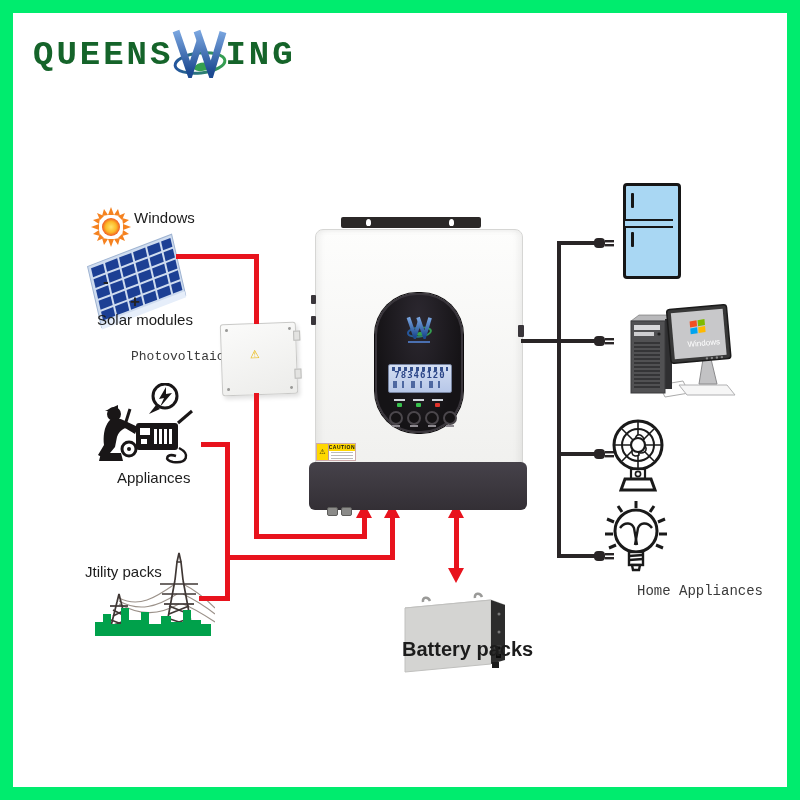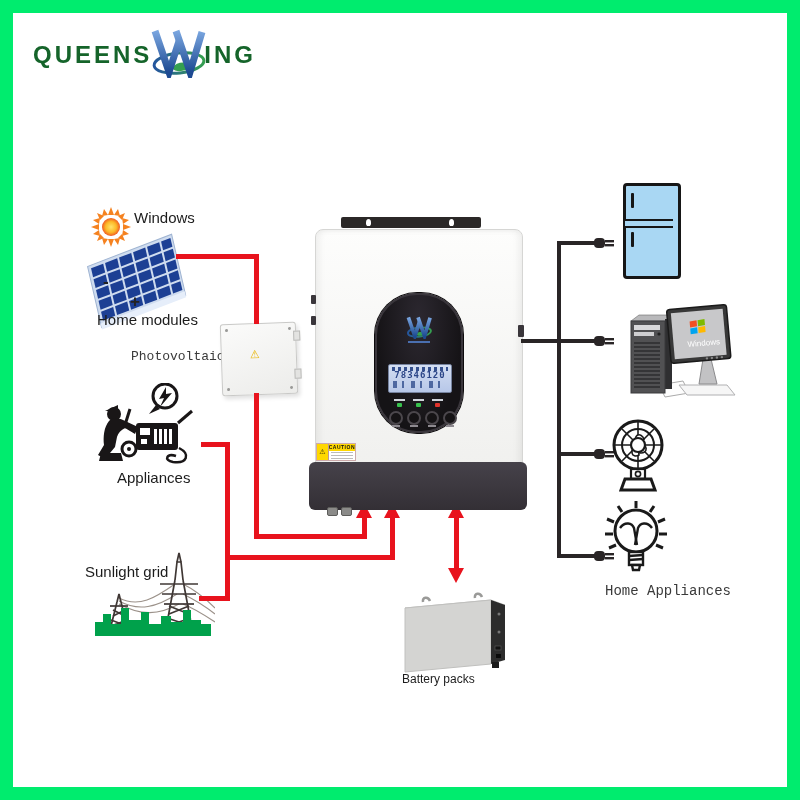--- a/index.html
+++ b/index.html
@@ -12,21 +12,21 @@
   #canvas{
     position:relative;width:800px;height:800px;background:#ffffff;
     font-family:"Liberation Sans",sans-serif;overflow:hidden;
     box-sizing:border-box;border:13px solid var(--green-border);
   }
   .abs{position:absolute;}
   .lbl{position:absolute;color:#1c1c1c;font-size:15px;}
   .mono-lbl{position:absolute;color:#3a3a3a;font-family:"Liberation Mono",monospace;font-size:14px;letter-spacing:0px;}
   
   #logo{left:20px;top:16px;height:52px;display:flex;align-items:center;}
-  .logo-txt{font-size:24px;font-weight:bold;color:var(--logo-green);letter-spacing:3px;font-family:Liberation Sans, sans-serif;}
+  .logo-txt{font-size:34px;font-weight:bold;color:var(--logo-green);letter-spacing:3px;font-family:Liberation Mono, monospace;}
   
   .rl{position:absolute;background:var(--red);}
   .bl{position:absolute;background:var(--blk);}
   .ah-up{position:absolute;width:0;height:0;border-left:8px solid transparent;border-right:8px solid transparent;border-bottom:15px solid var(--red);}
   .ah-down{position:absolute;width:0;height:0;border-left:8px solid transparent;border-right:8px solid transparent;border-top:15px solid var(--red);}
   
   #pvbox{left:208px;top:310px;width:74px;height:70px;background:linear-gradient(160deg,#fbfbfa,#ececea);
     border:1px solid #c9c9c7;border-radius:3px;transform:rotate(-2deg);box-shadow:2px 3px 4px rgba(0,0,0,.12);}
   #pvbox .warn{position:absolute;left:28px;top:24px;font-size:11px;color:#e8b400;}
   #pvbox .screw{position:absolute;width:3px;height:3px;border-radius:50%;background:#9a9a98;}
@@ -153,21 +153,21 @@
           <rect x="30" y="67" width="13" height="9"></rect>
           <rect x="45" y="67" width="13" height="9"></rect>
           <rect x="60" y="67" width="13" height="9"></rect>
           <rect x="75" y="67" width="13" height="9"></rect>
           <rect x="90" y="67" width="10" height="9"></rect>
       </g>
     </g>
   </svg>
   <div class="abs big" style="left:90px;top:259px">-</div>
   <div class="abs big" style="left:117px;top:279px">+</div>
-  <div class="lbl" style="left:84px;top:298px">Home modules</div>
+  <div class="lbl" style="left:84px;top:298px">Solar modules</div>
 
   <div class="mono-lbl" style="left:118px;top:336px;font-size:13px">Photovoltaic box</div>
   <div id="pvbox" class="abs">
     <span class="warn">⚠</span>
     <span class="screw" style="left:4px;top:4px"></span>
       <span class="screw" style="right:4px;top:4px"></span>
     <span class="screw" style="left:4px;bottom:4px"></span>
       <span class="screw" style="right:4px;bottom:4px"></span>
     <span class="tab" style="top:8px"></span>
       <span class="tab" style="top:46px"></span>
@@ -191,21 +191,21 @@
       <rect x="61" y="46" width="3" height="15" fill="#fff"></rect>
         <rect x="66" y="46" width="3" height="15" fill="#fff"></rect>
       <rect x="71" y="46" width="3" height="15" fill="#fff"></rect>
         <rect x="76" y="46" width="3" height="15" fill="#fff"></rect>
       <line x1="85" y1="40" x2="99" y2="28" stroke="#191617" stroke-width="3"></line>
       <path d="M86,65 C98,71 94,81 80,79 C70,77 74,70 83,73" fill="none" stroke="#191617" stroke-width="2.5"></path>
     </g>
   </svg>
   <div class="lbl" style="left:104px;top:456px">Appliances</div>
 
-  <div class="lbl" style="left:72px;top:550px">Sunlight grid</div>
+  <div class="lbl" style="left:72px;top:550px">Jtility packs</div>
   <svg class="abs" style="left:78px;top:533px" width="124" height="90" viewBox="0 0 124 90">
     <g stroke="#9b9189" stroke-width="1.1" fill="none">
       <path d="M28,52 C48,62 64,52 84,38"></path>
       <path d="M28,55 C48,66 66,61 86,48"></path>
       <path d="M28,58 C50,70 68,69 88,58"></path>
       <path d="M92,38 C104,44 114,52 124,62"></path>
       <path d="M92,48 C104,54 114,60 124,68"></path>
       <path d="M92,58 C102,62 112,68 124,76"></path>
     </g>
     <g stroke="#3f3734" stroke-width="1.7" fill="none">
@@ -296,21 +296,21 @@
     <path d="M76,6 C75,1 81,0 83,5" fill="none" stroke="#9a9a98" stroke-width="2.5"></path>
     <polygon points="6,16 92,8 106,13 20,22" fill="#e9e9e7" stroke="#c6c6c4" stroke-width="1"></polygon>
     <polygon points="6,16 92,8 92,72 6,80" fill="#d4d4d2" stroke="#c0c0be" stroke-width="1"></polygon>
     <polygon points="92,8 106,13 106,68 92,72" fill="#2c2c2c"></polygon>
     <rect x="96" y="54" width="6" height="4" fill="#111" stroke="#555" stroke-width=".7"></rect>
     <rect x="97" y="62" width="5" height="4" fill="#0a0a0a"></rect>
     <circle cx="100" cy="22" r="1.5" fill="#777"></circle>
       <circle cx="100" cy="40" r="1.5" fill="#777"></circle>
     <rect x="93" y="70" width="7" height="6" fill="#1a1a1a"></rect>
   </svg>
-  <div class="lbl" style="left:389px;top:659px;font-weight:normal;font-size:12px">Battery packs</div>
+  <div class="lbl" style="left:389px;top:625px;font-weight:bold;font-size:20px">Battery packs</div>
 
   <div class="bl" style="left:508px;top:326px;width:76px;height:4px"></div>
   <div class="bl" style="left:544px;top:228px;width:4px;height:317px"></div>
   <div class="bl" style="left:546px;top:228px;width:38px;height:4px"></div>
   <div class="bl" style="left:546px;top:439px;width:38px;height:4px"></div>
   <div class="bl" style="left:546px;top:541px;width:38px;height:4px"></div>
 
   <svg class="abs" style="left:581px;top:222px" width="22" height="16" viewBox="0 0 22 16">
     <rect x="0" y="3" width="11" height="10" rx="4" fill="#292526"></rect>
       <rect x="11" y="5" width="9" height="2.4" fill="#292526"></rect>
@@ -415,15 +415,15 @@
       <path d="M47,27 C42,20 35,22 33,27 L30,44" stroke-width="2.4"></path>
     </g>
     <g stroke="#1a1a1a" stroke-width="2.4" fill="#fff">
       <rect x="24" y="51" width="14" height="13"></rect>
       <line x1="24" y1="55" x2="38" y2="54"></line>
         <line x1="24" y1="59" x2="38" y2="58"></line>
       <polygon points="27,64 35,64 34,69 28,69"></polygon>
     </g>
   </svg>
 
-  <div class="mono-lbl" style="left:592px;top:570px">Home Appliances</div>
+  <div class="mono-lbl" style="left:624px;top:570px">Home Appliances</div>
 
 </div>
 
 </body></html>

